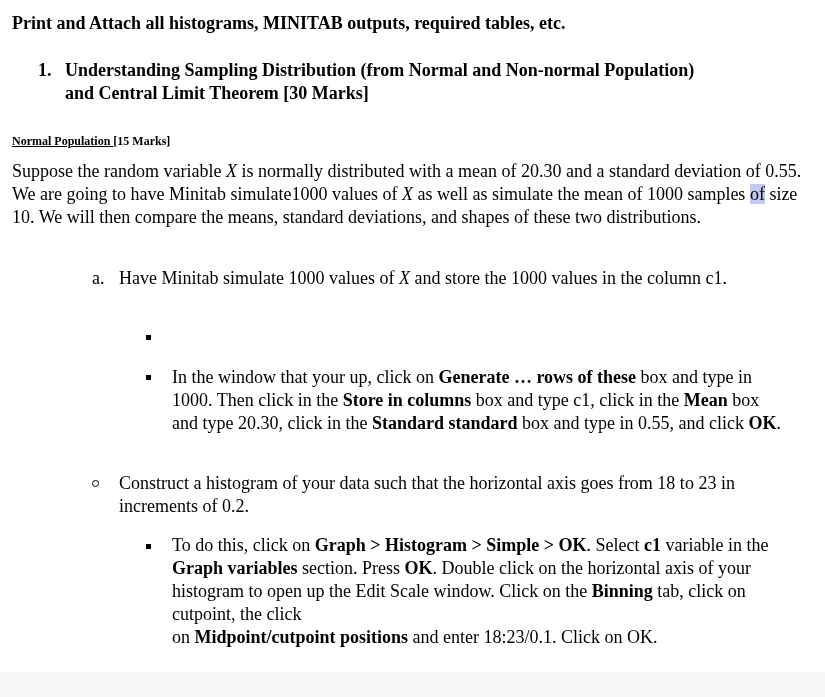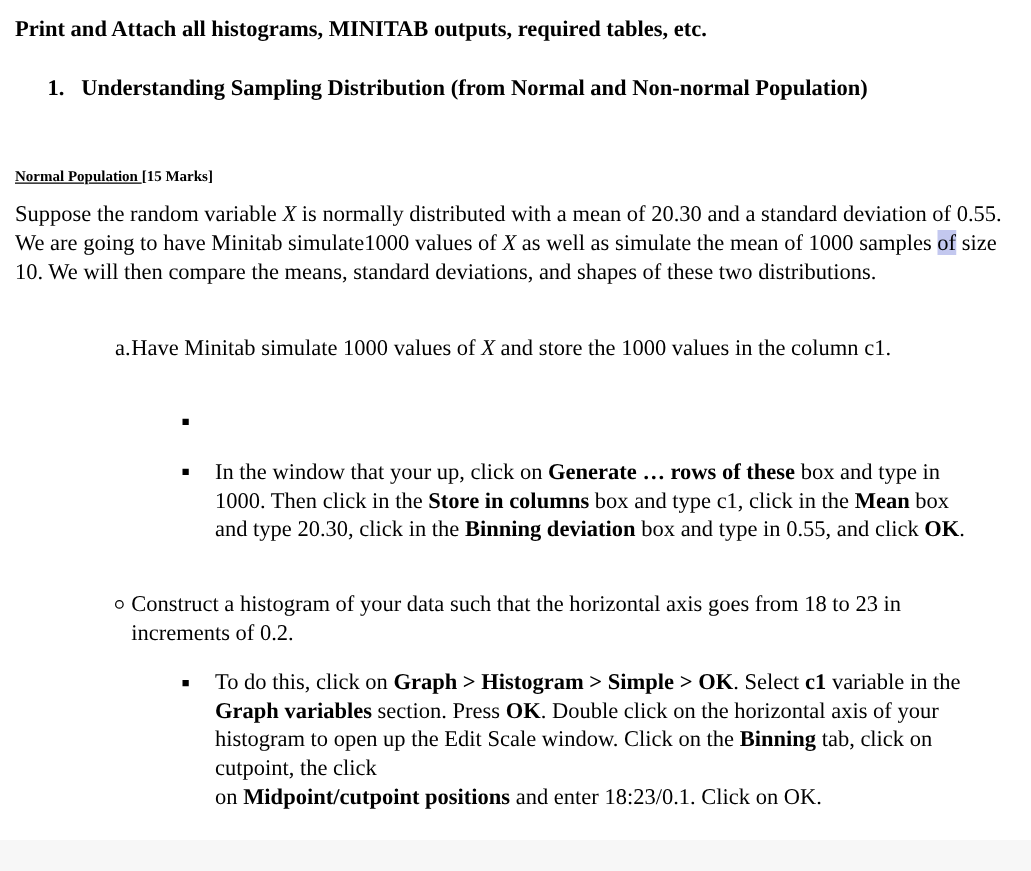--- a/index.html
+++ b/index.html
@@ -76,21 +76,21 @@
     .item-a {
       position: absolute;
       left: 92px; top: 267px;
       width: 700px;
     }
     .marker {
       position: absolute;
       left: 0; top: 0;
     }
     .item-body {
-      margin-left: 13px;
+      margin-left: 27px;
     }
     .bullet-sq {
       position: absolute;
       width: 5px; height: 5px;
       background: #000;
     }
     .sub {
       position: absolute;
       left: 172px;
       width: 610px;
@@ -114,38 +114,39 @@
 <body>
 
 <div class="page">
 
   <div class="instr">Print and Attach all histograms, MINITAB outputs, required tables, etc.</div>
 
   <div class="q-title">
     <span class="q-num">1.</span>
     <div class="q-text">
       <div>Understanding Sampling Distribution (from Normal and Non-normal Population)</div>
+      <div>and Central Limit Theorem [30 Marks]</div>
     </div>
   </div>
 
   <div class="section-heading">
     <span class="ul">Normal Population </span><span>[15 Marks]</span>
   </div>
 
   <div class="intro"><span>Suppose the random variable </span><i>X</i><span> is normally distributed with a mean of 20.30 and a standard deviation of 0.55.  We are going to have Minitab simulate1000 values of </span><i>X</i><span> as well as simulate the mean of 1000 samples </span><span class="hl">of</span><span> size 10.  We will then compare the means, standard deviations, and shapes of these two distributions.</span></div>
 
   <div class="item-a">
     <span class="marker">a.</span>
     <div class="item-body"><span>Have Minitab simulate 1000 values of </span><i>X</i><span> and store the 1000 values in the column c1.</span></div>
   </div>
 
   <span class="bullet-sq" style="left:146px; top:335px;"></span>
 
   <span class="bullet-sq" style="left:146px; top:375px;"></span>
-  <div class="sub" style="top:366px;"><span>In the window that your up, click on </span><b>Generate … rows of these</b><span> box and type in 1000.  Then click in the </span><b>Store in columns</b><span> box and type c1, click in the </span><b>Mean</b><span> box and type 20.30, click in the </span><b>Binning deviation</b><span> box and type in 0.55, and click </span><b>OK</b><span>.</span></div>
+  <div class="sub" style="top:366px;"><span>In the window that your up, click on </span><b>Generate … rows of these</b><span> box and type in 1000.  Then click in the </span><b>Store in columns</b><span> box and type c1, click in the </span><b>Mean</b><span> box and type 20.30, click in the </span><b>Standard standard</b><span> box and type in 0.55, and click </span><b>OK</b><span>.</span></div>
 
   <div class="item-o">
     <span class="circ"></span>
     <div class="item-body">Construct a histogram of your data such that the horizontal axis goes from 18 to 23 in increments of 0.2.</div>
   </div>
 
   <span class="bullet-sq" style="left:146px; top:544px;"></span>
   <div class="sub" style="top:534px;"><span>To do this, click on </span><b>Graph &gt; Histogram &gt; Simple &gt; OK</b><span>.  Select </span><b>c1</b><span> variable in the </span><b>Graph variables</b><span> section. Press </span><b>OK</b><span>. Double click on the horizontal axis of your histogram to open up the Edit Scale window. Click on the </span><b>Binning</b><span> tab, click on cutpoint, the click</span><br><span>on </span><b>Midpoint/cutpoint positions</b><span> and enter 18:23/0.1.  Click on OK.</span></div>
 
 </div>

